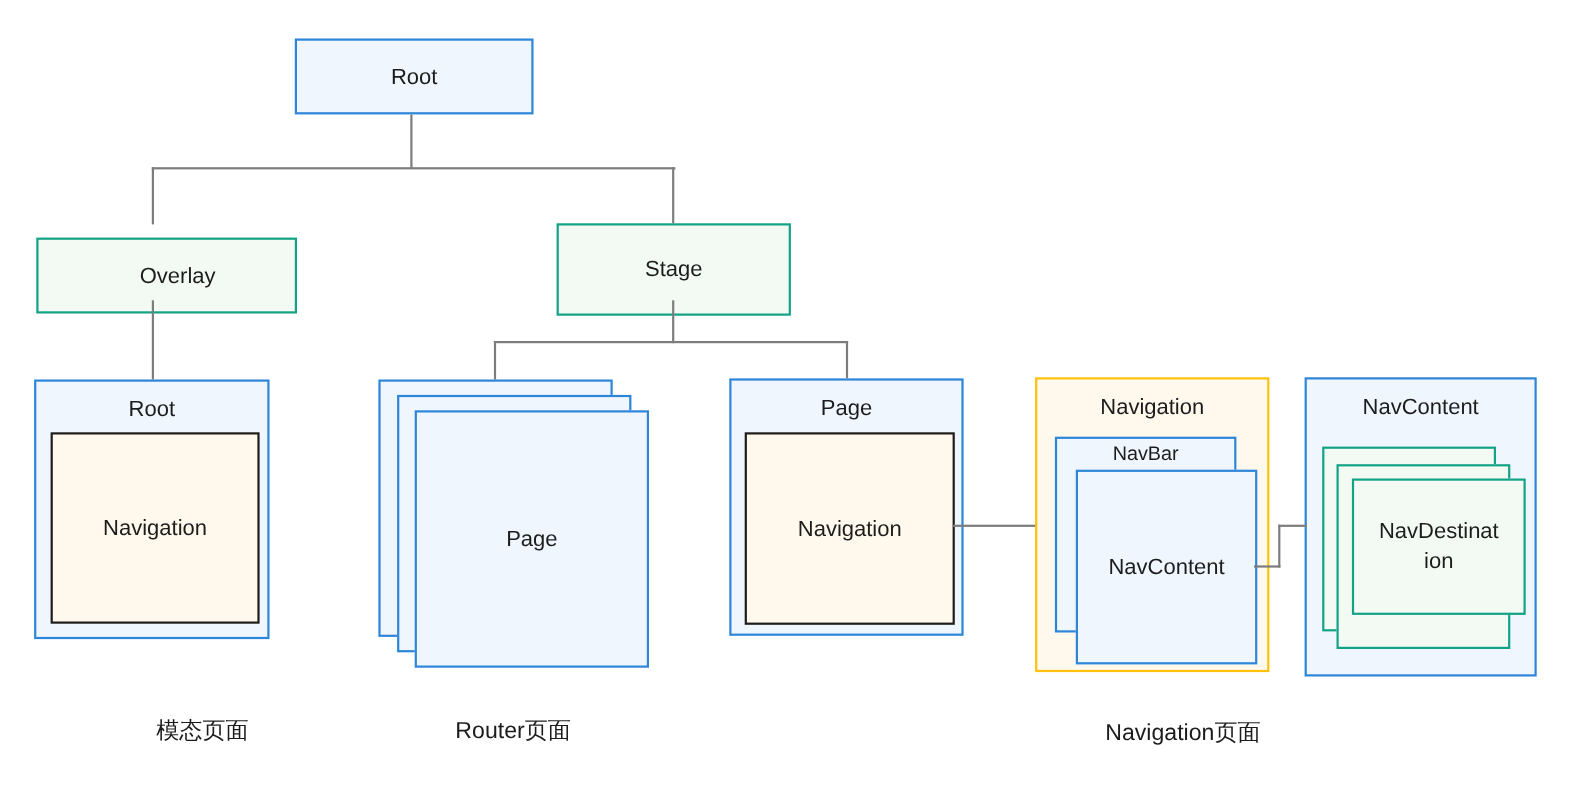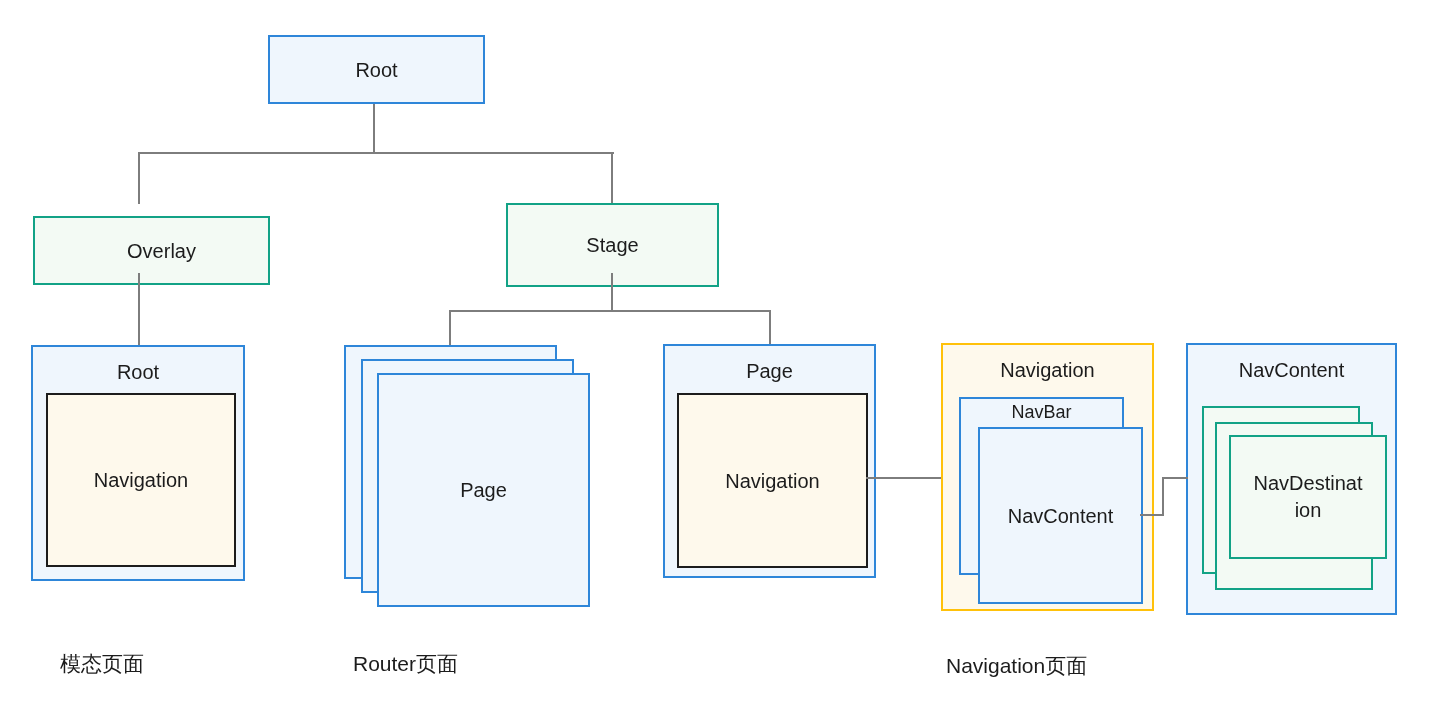--- a/index.html
+++ b/index.html
@@ -19,21 +19,21 @@
   }
   .box{position:absolute;box-sizing:border-box;border:2px solid;}
   .center{display:flex;align-items:center;justify-content:center;text-align:center;}
   .titled{display:flex;flex-direction:column;align-items:center;}
   .blue{border-color:var(--blue-border);background:var(--blue-fill);}
   .teal{border-color:var(--teal-border);background:var(--teal-fill);}
   .yellow{border-color:var(--yellow-border);background:var(--yellow-fill);}
   .node-label{font-size:20px;line-height:1.2;}
   .box-title{font-size:20px;line-height:1.2;margin-top:13px;}
   .line{position:absolute;background:var(--connector);z-index:6;}
-  .caption{position:absolute;font-size:21px;text-align:left;color:var(--text);}
+  .caption{position:absolute;font-size:21px;text-align:right;color:var(--text);}
   .inner{position:absolute;box-sizing:border-box;border:2px solid;}
   .stack-layer{position:absolute;box-sizing:border-box;border:2px solid;}
   .wrap-text{width:113px;word-break:break-all;line-height:1.35;}
 </style>
 </head>
 <body>
 
 <div class="canvas">
 
   <div class="line" style="left:373px;top:104px;width:2px;height:49px;"></div>

